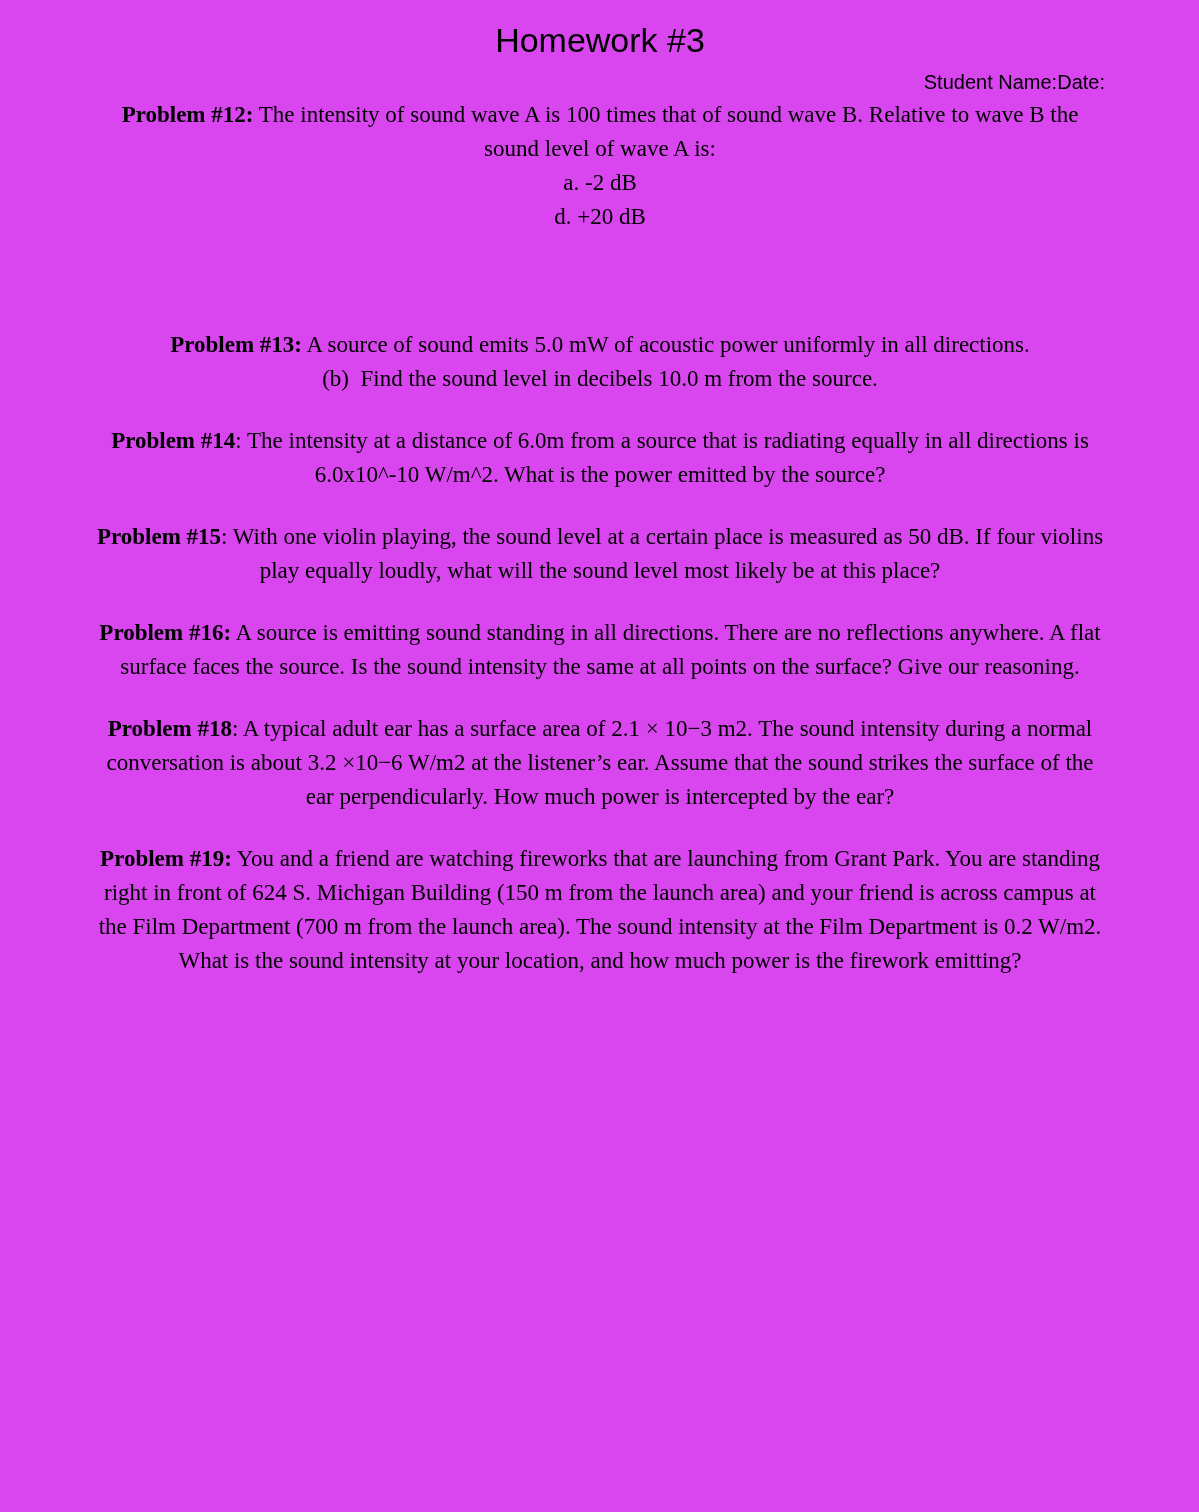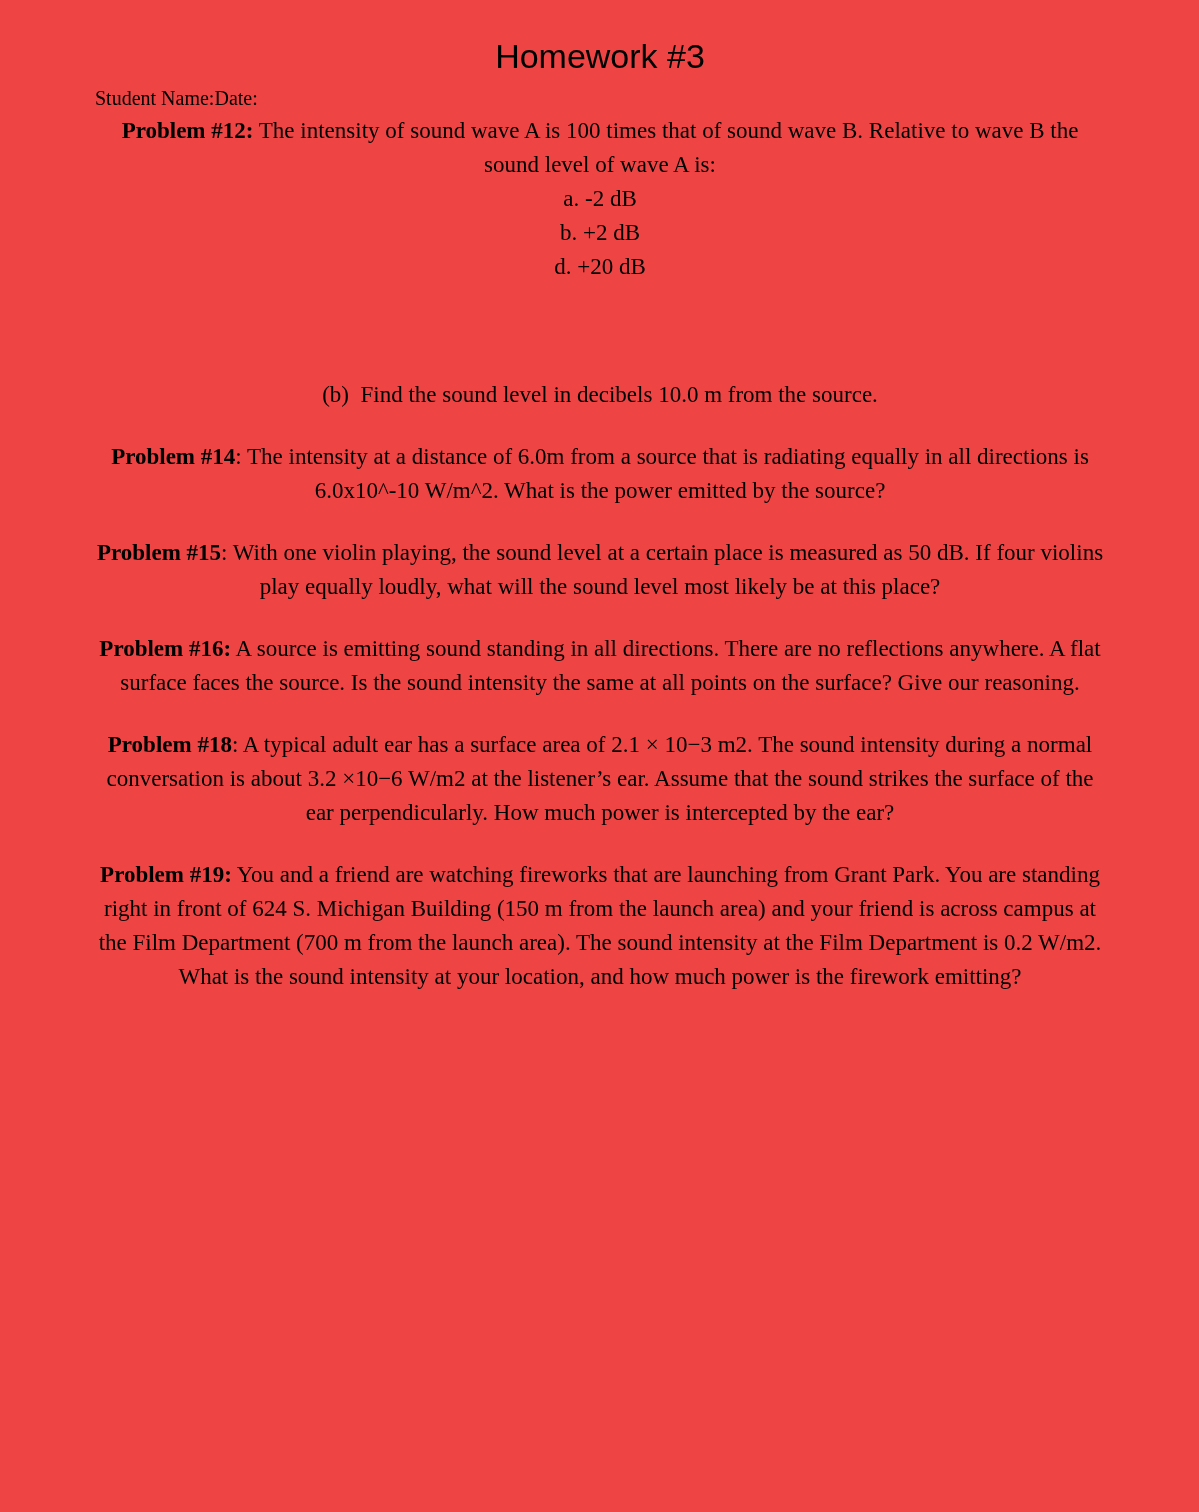--- a/index.html
+++ b/index.html
@@ -5,39 +5,39 @@
   html, body {
     margin: 0;
     padding: 0;
     background: #ffffff;
   }
   .page {
     position: relative;
     width: 1199px;
     min-height: 1512px;
     box-sizing: border-box;
-    padding: 36px 94px 60px 95px;
-    background: #ef4444;
+    padding: 20px 94px 60px 95px;
+    background: #d946ef;
     color: #000000;
     font-family: "Liberation Serif", serif;
     font-size: 23px;
     line-height: 34px;
   }
   .doc-title {
     font-family: "Liberation Sans", sans-serif;
     font-size: 34px;
     line-height: 40px;
     text-align: center;
     font-weight: 500;
     margin: 0 0 8px 0;
   }
   .meta-row {
     display: flex;
-    justify-content: flex-start;
-    font-family: Liberation Serif, serif;
+    justify-content: flex-end;
+    font-family: Liberation Sans, sans-serif;
     font-size: 20px;
     line-height: 28px;
     margin-bottom: 2px;
   }
   .problem {
     margin: 0 0 28px 0;
   }
   .problem.gap-large {
     margin-bottom: 94px;
   }
@@ -58,25 +58,25 @@
   <h1 class="doc-title">Homework #3</h1>
 
   <div class="meta-row">
     <span>Student Name:</span>
     <span>Date:</span>
   </div>
 
   <div class="problem gap-large">
     <p><b>Problem #12:</b><span> The intensity of sound wave A is 100 times that of sound wave B. Relative to wave B the sound level of wave A is:</span></p>
     <p>a. -2 dB</p>
-    <p>b. +2 dB</p>
     <p>d. +20 dB</p>
   </div>
 
   <div class="problem">
+    <p><b>Problem #13:</b><span> A source of sound emits 5.0 mW of acoustic power uniformly in all directions.</span></p>
     <p>(b)  Find the sound level in decibels 10.0 m from the source.</p>
   </div>
 
   <div class="problem">
     <p><b>Problem #14</b><span>: The intensity at a distance of 6.0m from a source that is radiating equally in all directions is 6.0x10^-10 W/m^2. What is the power emitted by the source?</span></p>
   </div>
 
   <div class="problem">
     <p><b>Problem #15</b><span>: With one violin playing, the sound level at a certain place is measured as 50 dB. If four violins play equally loudly, what will the sound level most likely be at this place?</span></p>
   </div>

